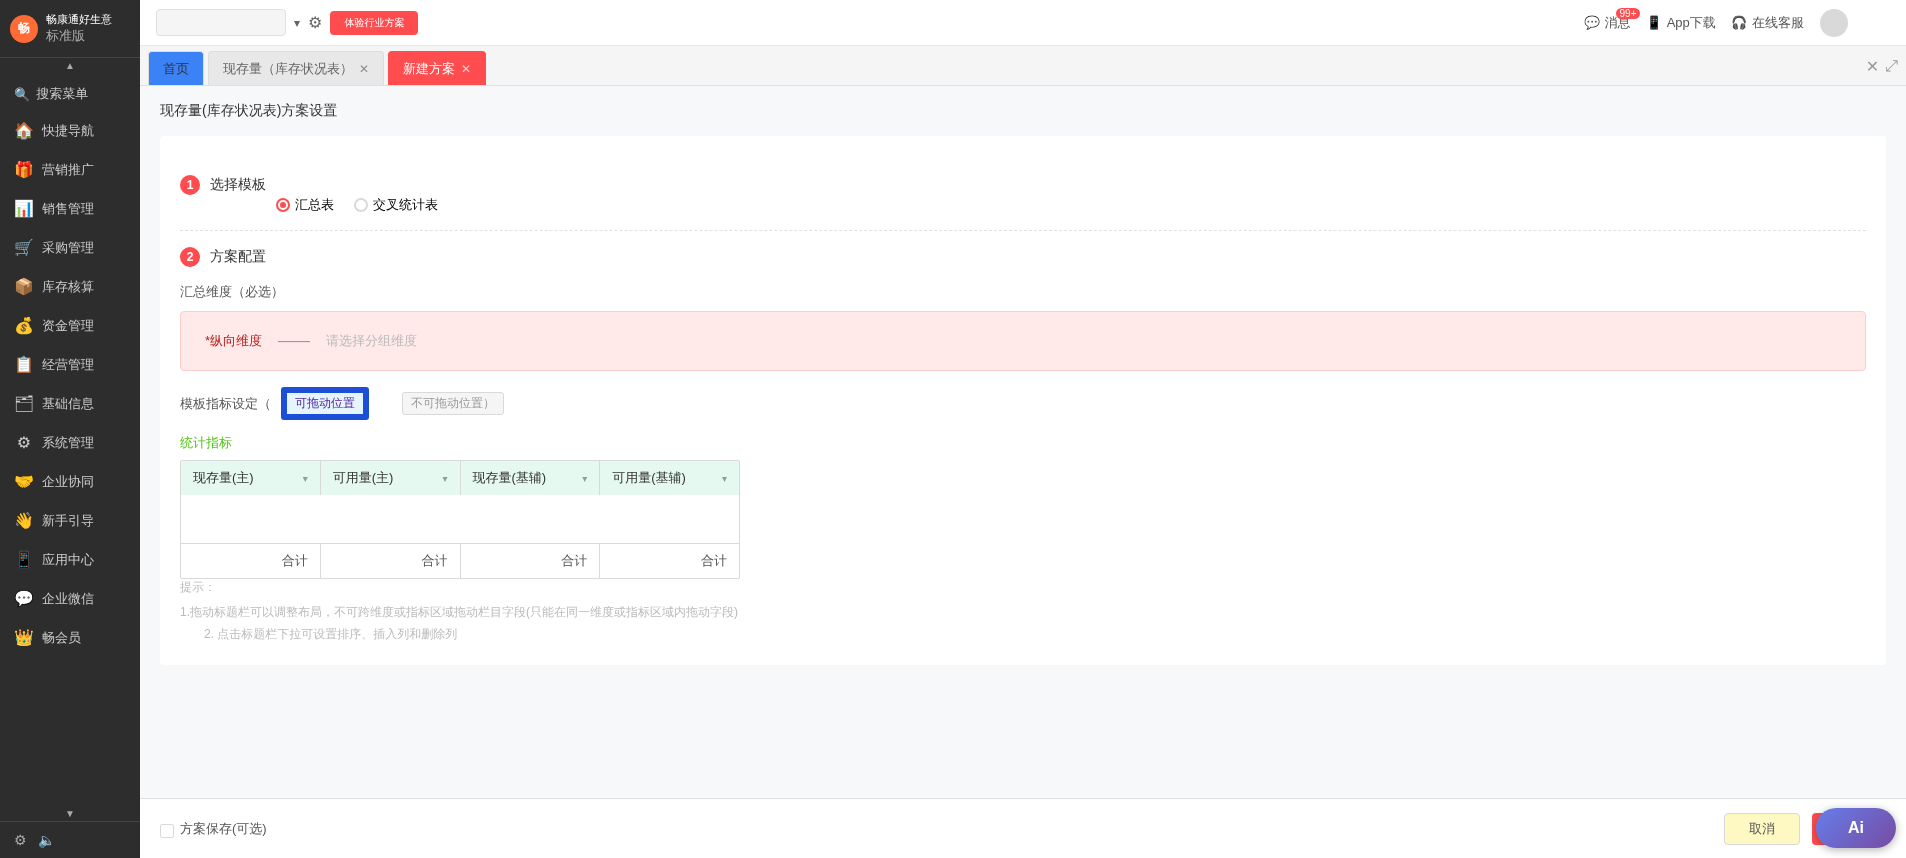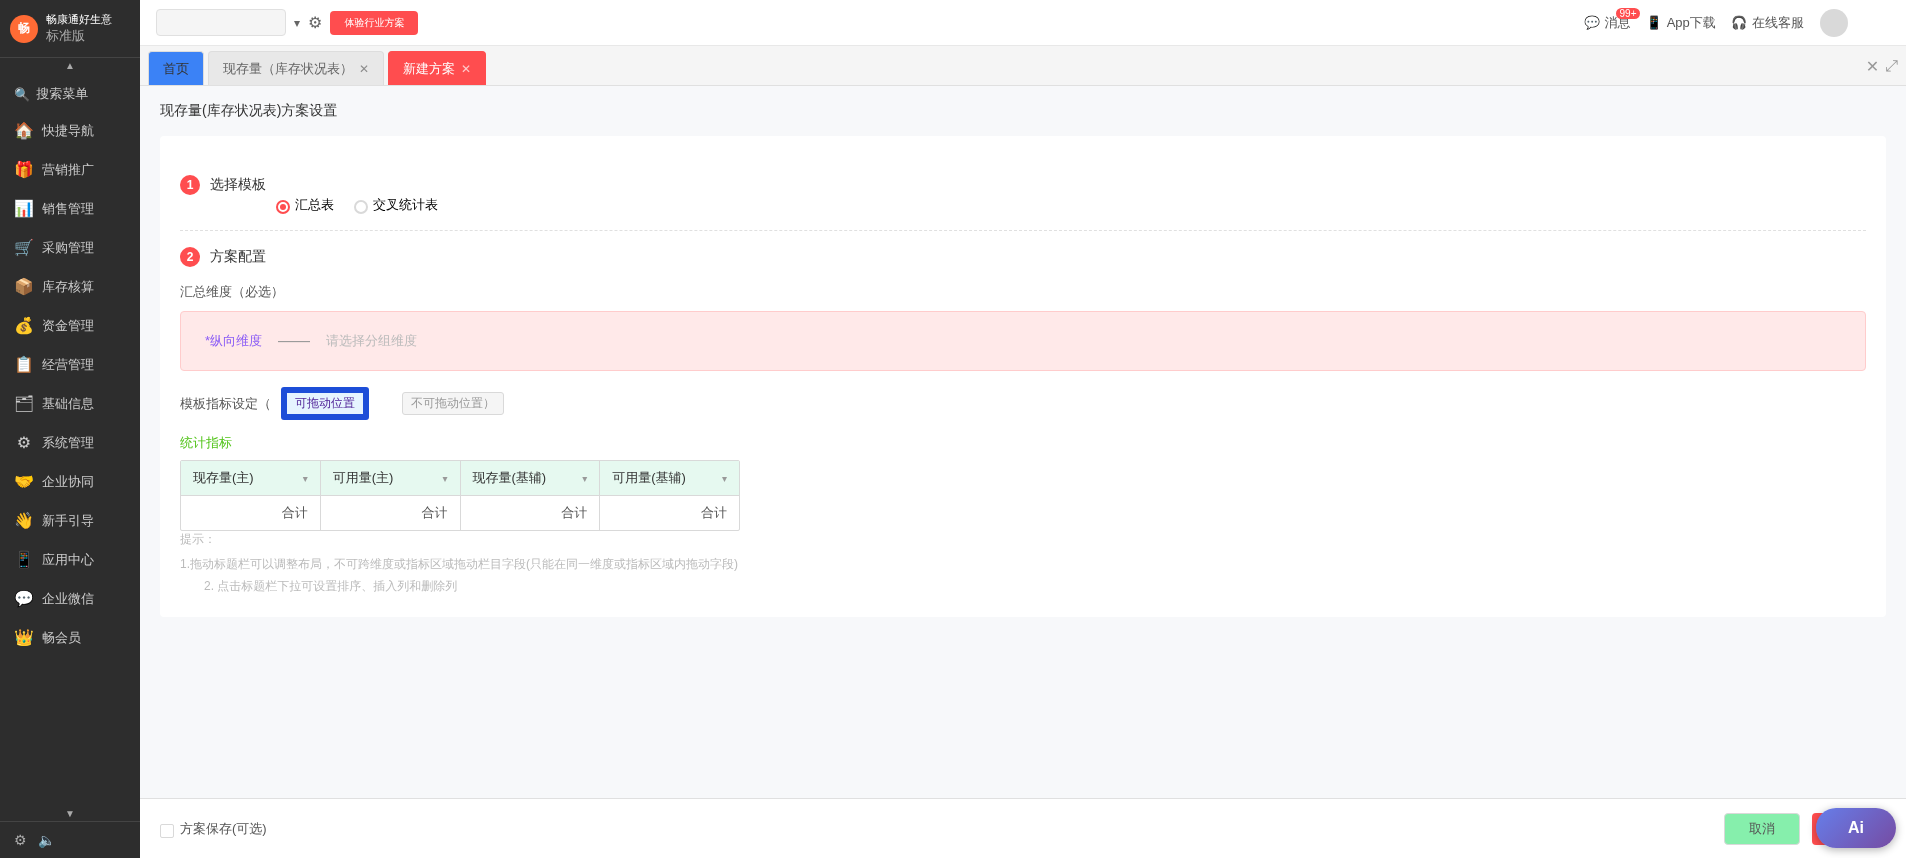--- a/index.html
+++ b/index.html
@@ -171,21 +171,21 @@
     .step-badge {
       width: 20px; height: 20px;
       background: #ff4d4f; color: #fff;
       border-radius: 50%;
       display: flex; align-items: center; justify-content: center;
       font-size: 12px; font-weight: bold; flex-shrink: 0;
     }
     .step-title { font-size: 14px; color: #333; font-weight: 500; }
 
     .radio-group { display: flex; align-items: center; gap: 20px; }
-    .radio-option { display: flex; align-items: flex-end; gap: 5px; cursor: pointer; margin-top: 40px; }
+    .radio-option { display: flex; align-items: center; gap: 5px; cursor: pointer; margin-top: 40px; }
     .radio-dot {
       width: 14px; height: 14px;
       border-radius: 50%; border: 2px solid #d9d9d9;
       display: flex; align-items: center; justify-content: center;
     }
     .radio-dot.checked { border-color: #ff4d4f; }
     .radio-dot.checked::after {
       content: '';
       width: 6px; height: 6px;
       background: #ff4d4f; border-radius: 50%;
@@ -197,21 +197,21 @@
     .section-label { font-size: 13px; color: #555; margin-bottom: 10px; }
 
     .dimension-box {
       background: #ffe9e9;
       border: 1px solid #ffcccc;
       border-radius: 4px;
       padding: 20px 24px;
       display: flex; align-items: center; gap: 16px;
       margin-bottom: 16px;
     }
-    .dimension-required { color: #8b5cf6; font-size: 13px; }
+    .dimension-required { color: #b91c1c; font-size: 13px; }
     .dimension-arrow { color: #999; font-size: 16px; }
     .dimension-placeholder { color: #bbb; font-size: 13px; }
 
     .indicator-settings {
       font-size: 13px; color: #555;
       display: flex; align-items: center; gap: 10px;
       margin-bottom: 14px;
     }
     .indicator-badge {
       background: #e6f4ff; border: 6px solid #1d4ed8;
@@ -219,21 +219,21 @@
       color: #4c1d95; font-size: 12px;
     }
     .indicator-badge2 {
       background: #f5f5f5; border: 1px solid #d9d9d9;
       border-radius: 3px; padding: 2px 8px;
       color: #999; font-size: 12px;
     }
 
     .stat-title { color: #52c41a; font-size: 13px; font-weight: 500; margin-bottom: 8px; }
 
-    .stat-table { border: 1px solid #d9d9d9; border-radius: 2px; display: inline-flex; flex-direction: column; min-width: 560px; }
+    .stat-table { border: 1px solid #d9d9d9; border-radius: 2px; display: inline-flex; flex-direction: column; min-width: 560px; gap: 48px; }
     .stat-table-header { display: flex; background: #e6f9f0; }
     .stat-table-cell {
       flex: 1; padding: 8px 12px;
       border-right: 1px solid #d9d9d9;
       display: flex; align-items: center; justify-content: space-between;
       font-size: 13px; color: #333;
     }
     .stat-table-cell:last-child { border-right: none; }
     .stat-table-body { display: flex; }
     .stat-table-body-cell {
@@ -259,21 +259,21 @@
       padding: 0 20px;
       flex-shrink: 0;
     }
     .save-option { display: flex; align-items: flex-end; gap: 6px; font-size: 13px; color: #555; }
     .checkbox-box {
       width: 14px; height: 14px; border: 1px solid #d9d9d9; border-radius: 2px;
       background: #fff;
     }
     .bottom-actions { margin-left: auto; display: flex; gap: 12px; }
     .btn-cancel {
-      padding: 6px 24px; background: #86efac; border: 1px solid #d9d9d9;
+      padding: 6px 24px; background: #fef9c3; border: 1px solid #d9d9d9;
       border-radius: 4px; cursor: pointer; font-size: 13px; color: #555;
     }
     .btn-query {
       padding: 6px 24px; background: #ff4d4f; border: none;
       border-radius: 4px; cursor: pointer; font-size: 13px; color: #fff;
     }
 
     
     .ai-float-btn {
       position: fixed; bottom: 10px; right: 10px;

